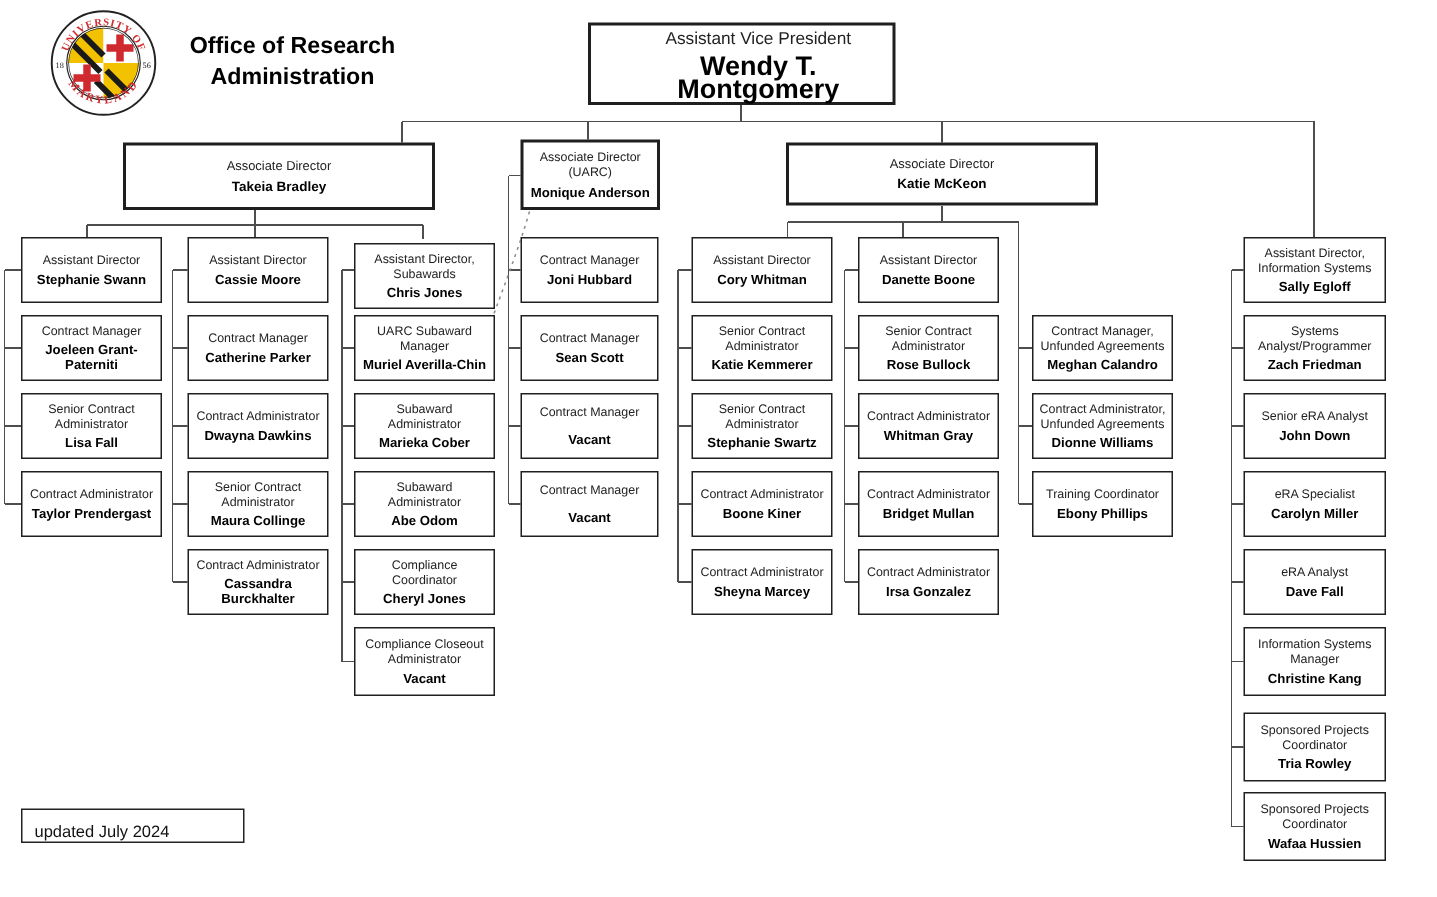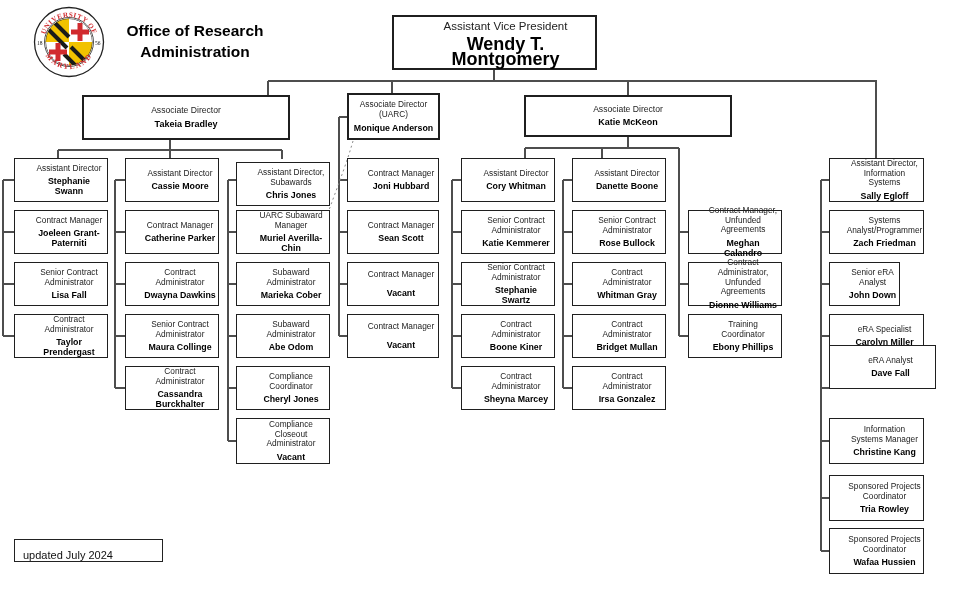--- a/index.html
+++ b/index.html
@@ -10,21 +10,21 @@
   .abs{position:absolute;}
   
   .box{
     position:absolute;background:#fff;border:1.5px solid #1f1f1f;
     display:flex;flex-direction:column;align-items:center;justify-content:center;
     text-align:center;box-sizing:border-box;padding:1px 2px;
   }
   .box .role{font-size:8.3px;line-height:9.6px;color:#222;}
   .box .role2{font-size:8.3px;line-height:9.6px;color:#222;}
   .box .person{font-size:8.8px;line-height:10px;font-weight:bold;color:#000;margin-top:3px;}
-  .sub{width:94px;height:44px;padding-left:18px;}
+  .sub{width:94px;height:44px;}
   .tall{height:46px;}
   .dir{width:208px;height:45px;border-width:2px;}
   .dir .role{font-size:8.6px;}
   .dir .person{font-size:9px;}
   .avp{left:392px;top:15px;width:205px;height:55px;border-width:2px;padding-left:24px;}
   .avp .role{font-size:11.5px;line-height:14px;}
   .avp .person{font-size:18px;line-height:15px;margin-top:4px;}
   .org-title{
     position:absolute;left:98px;top:20px;width:194px;text-align:center;
     font-size:15.5px;line-height:21px;font-weight:bold;color:#000;
@@ -313,29 +313,29 @@
   </div>
 
   <div class="box sub" style="left:829px;top:158px;width:95px">
     <span class="role">Assistant Director, Information Systems</span>
     <span class="person">Sally Egloff</span>
   </div>
   <div class="box sub" style="left:829px;top:210px;width:95px">
     <span class="role">Systems Analyst/Programmer</span>
     <span class="person">Zach Friedman</span>
   </div>
-  <div class="box sub" style="left:829px;top:262px;width:71px">
+  <div class="box sub" style="left:829px;top:262px;width:95px">
     <span class="role">Senior eRA Analyst</span>
     <span class="person">John Down</span>
   </div>
   <div class="box sub" style="left:829px;top:314px;width:95px">
     <span class="role">eRA Specialist</span>
     <span class="person">Carolyn Miller</span>
   </div>
-  <div class="box sub" style="left:829px;top:345px;width:107px">
+  <div class="box sub" style="left:829px;top:366px;width:95px">
     <span class="role">eRA Analyst</span>
     <span class="person">Dave Fall</span>
   </div>
   <div class="box sub tall" style="left:829px;top:418px;width:95px">
     <span class="role">Information Systems Manager</span>
     <span class="person">Christine Kang</span>
   </div>
   <div class="box sub tall" style="left:829px;top:475px;width:95px">
     <span class="role">Sponsored Projects Coordinator</span>
     <span class="person">Tria Rowley</span>

